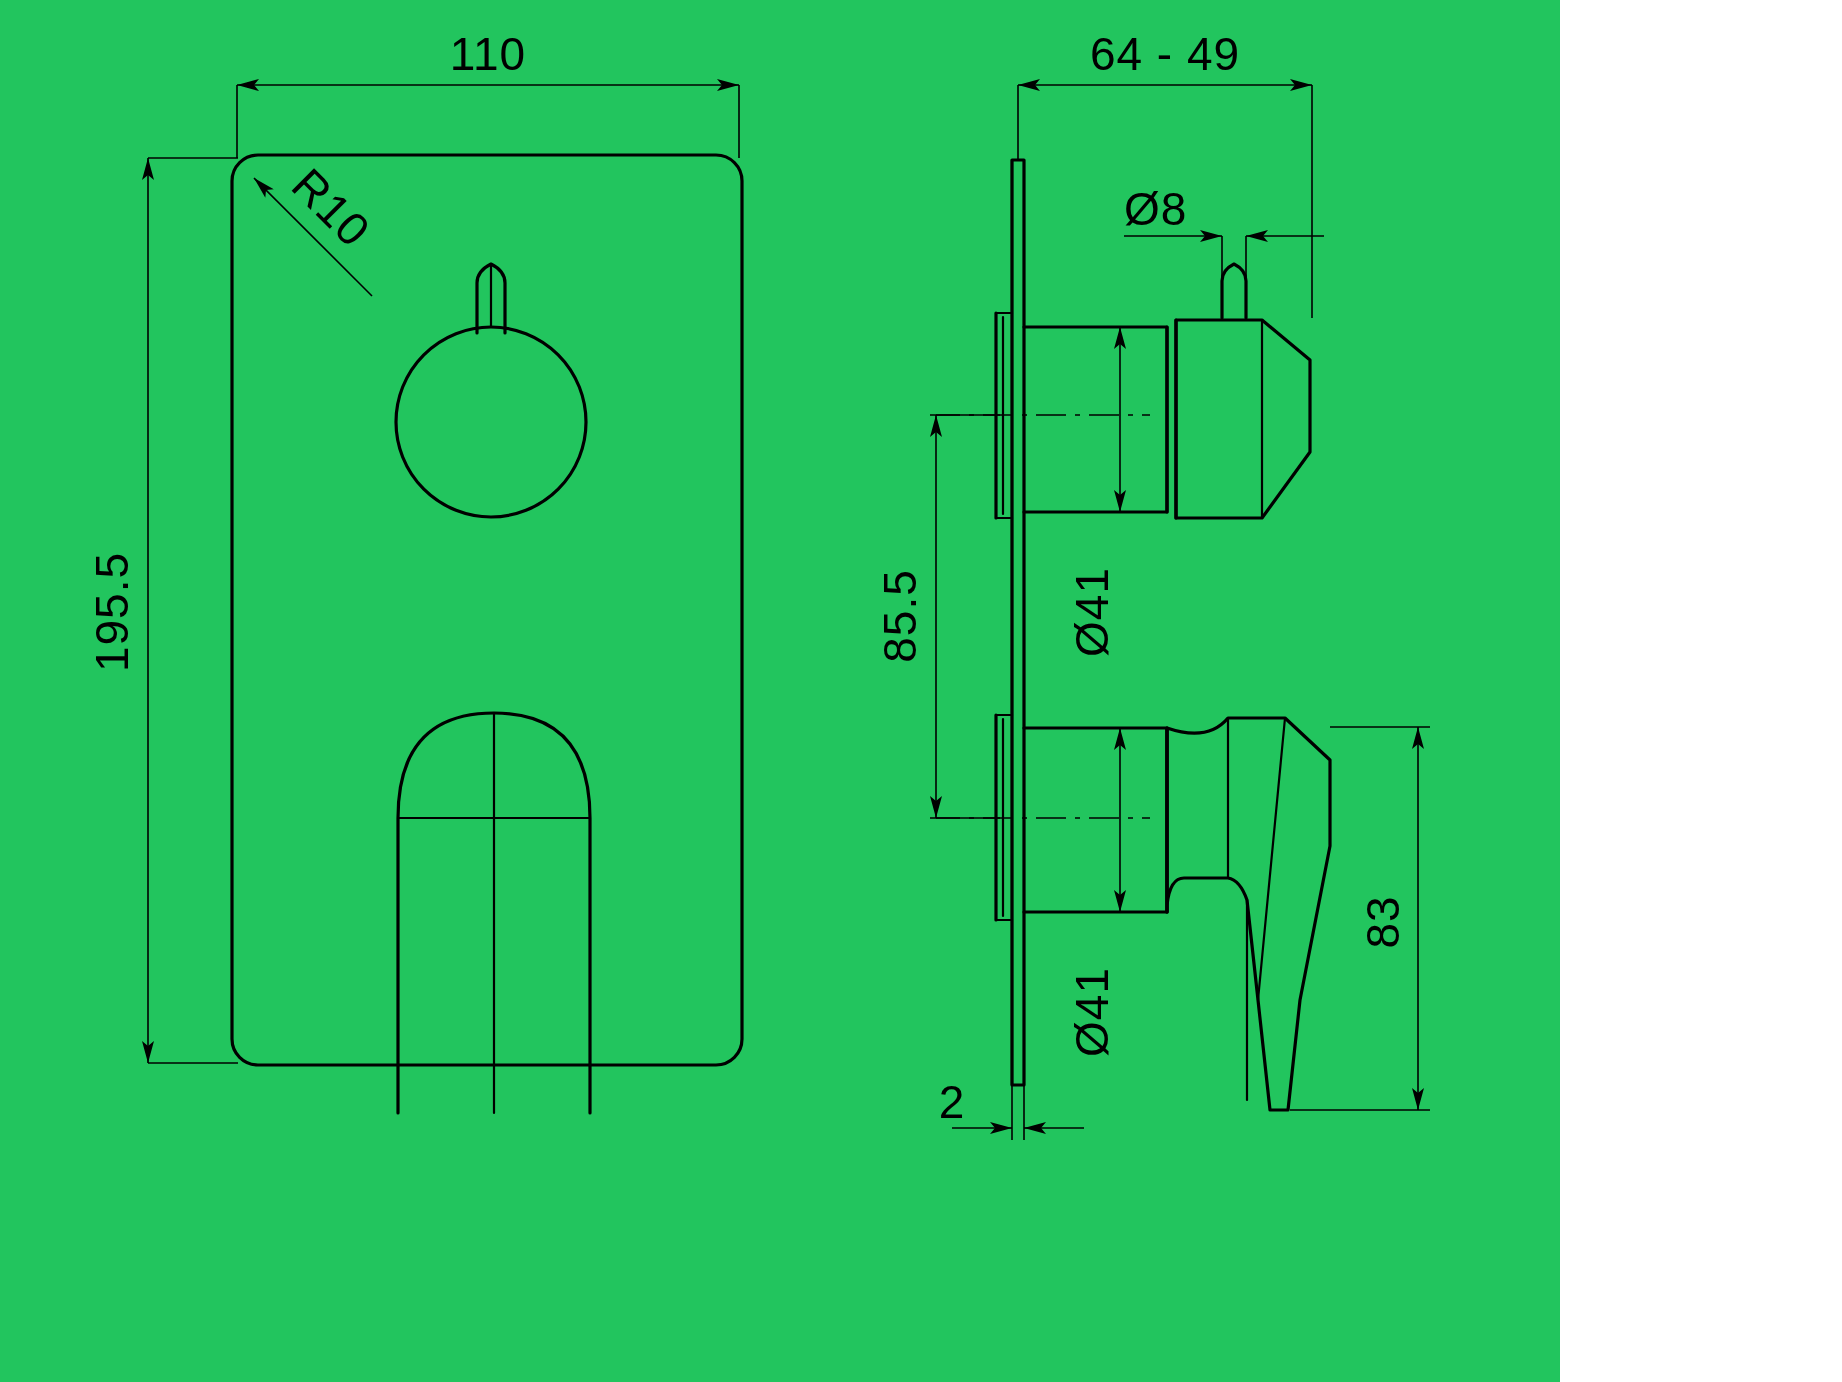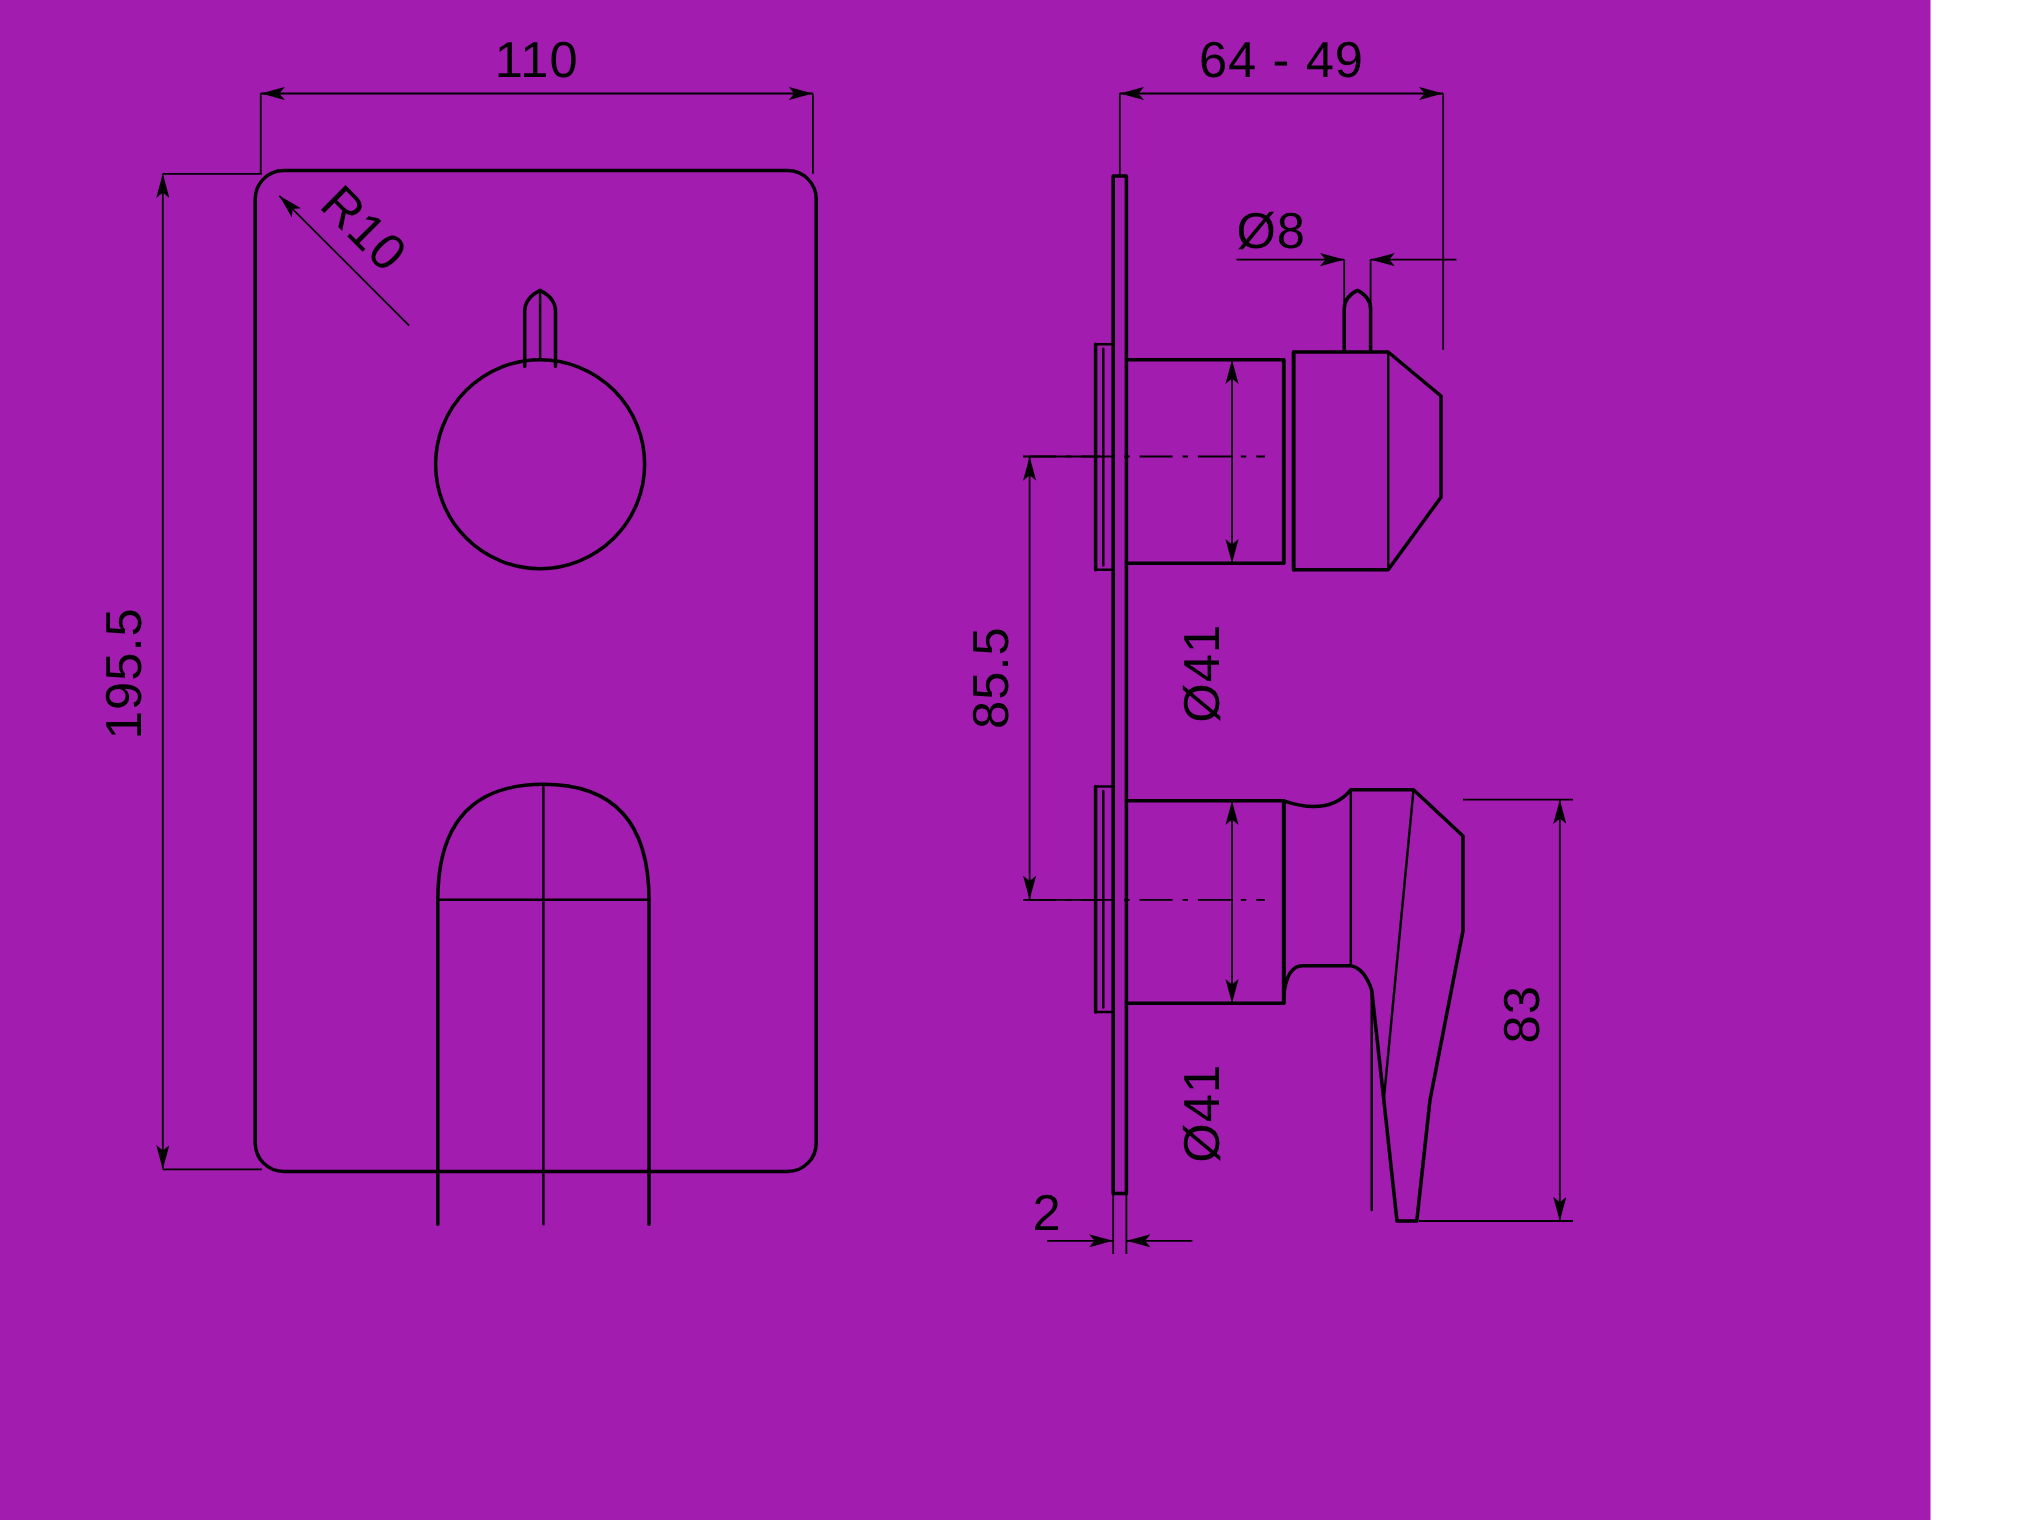--- a/index.html
+++ b/index.html
@@ -1,18 +1,18 @@
 <!DOCTYPE html>
 <html><head>
 <meta charset="utf-8">
 <title>Technical Drawing</title>
 <style>
   html,body{margin:0;padding:0;background:#ffffff;}
   body{width:1842px;height:1382px;font-family:"Liberation Sans",sans-serif;overflow:hidden;}
-  #drawing-root{position:relative;width:1755px;height:1382px;background:#a21caf;}
+  #drawing-root{position:relative;width:1560px;height:1382px;background:#22c55e;}
   svg#cad{display:block;width:1842px;height:1382px;}
   .dimtext{font-family:"Liberation Sans",sans-serif;font-size:46px;fill:#000;letter-spacing:1px;}
   .obj{fill:none;stroke:#000;stroke-width:3.2;stroke-linejoin:round;stroke-linecap:round;}
   .obj-thin{fill:none;stroke:#000;stroke-width:2.2;stroke-linejoin:round;stroke-linecap:round;}
   .dimline{fill:none;stroke:#000;stroke-width:1.6;}
   .extline{fill:none;stroke:#000;stroke-width:1.6;}
   .centerline{fill:none;stroke:#000;stroke-width:1.6;stroke-dasharray:30 9 5 9;}
   .leader{fill:none;stroke:#000;stroke-width:1.6;}
   .arrowfill{fill:#000;stroke:none;}
 </style>

